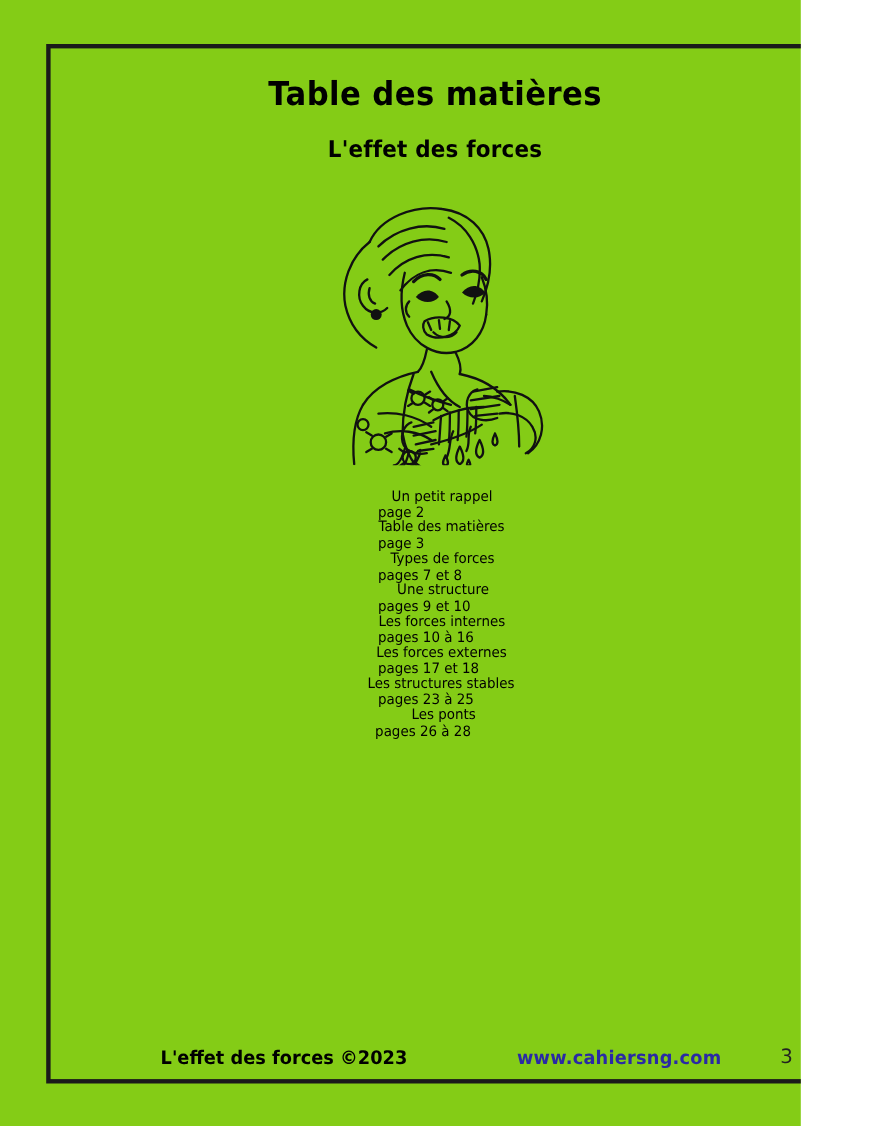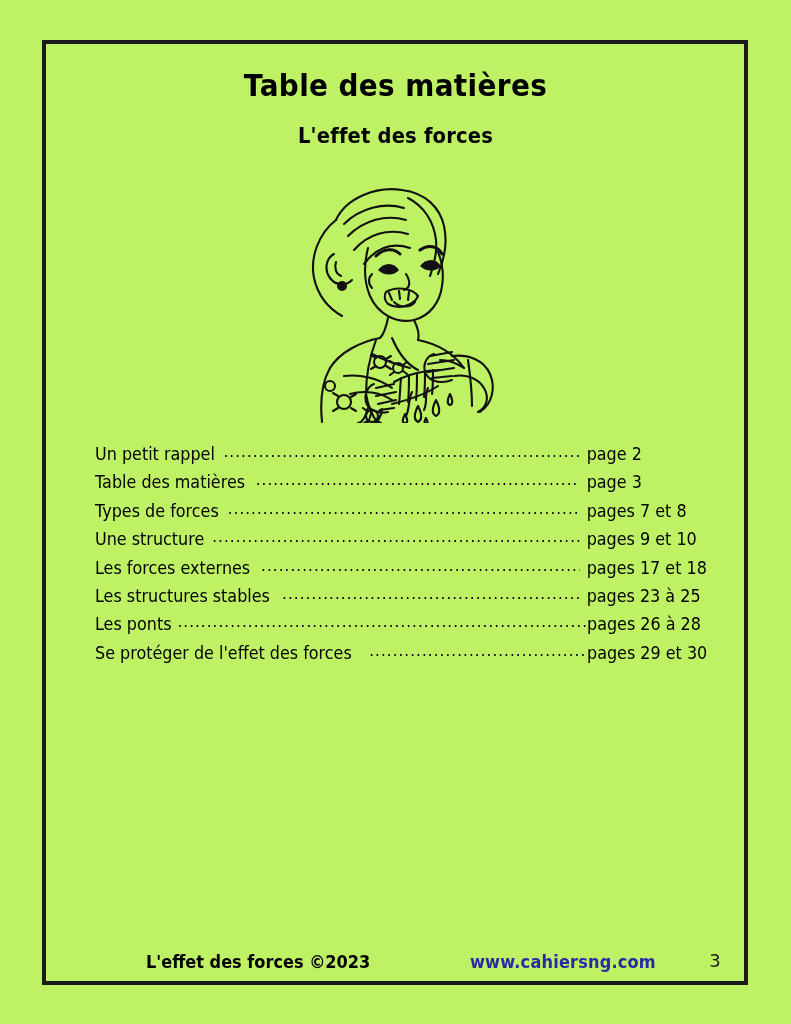--- a/index.html
+++ b/index.html
@@ -9,24 +9,25 @@
   }
   body {
     width: 791px;
     height: 1024px;
     font-family: "Liberation Sans", sans-serif;
     -webkit-font-smoothing: antialiased;
   }
 
   .page {
     position: relative;
-    width: 791px;
+    width: 716px;
     height: 1024px;
-    background: #bef264;
+    background: #84cc16;
     overflow: hidden;
+    padding-left: 12px;
   }
 
   
   .page-frame {
     position: absolute;
     left: 42px;
     top: 40px;
     width: 706px;
     height: 945px;
     border: 4px solid #1a1a1a;
@@ -73,26 +74,27 @@
 
   
   .toc {
     position: absolute;
     left: 95px;
     top: 444px;
     width: 620px;
   }
   .toc-row {
     display: flex;
-    align-items: flex-start;
+    align-items: center;
     height: 28.4px;
     font-family: "DejaVu Sans", sans-serif;
-    font-size: 17px;
+    font-size: 13px;
     color: #000000;
     white-space: nowrap;
+    flex-direction: column;
   }
   .toc-title {
     flex: 0 0 auto;
     transform: scaleX(0.94);
     transform-origin: left center;
   }
   .toc-leader {
     flex: 1 1 auto;
     overflow: hidden;
     margin: 0 1px;
@@ -285,20 +287,25 @@
       <span class="toc-leader"></span>
       <span class="toc-page">pages 7 et 8</span>
     </div>
 
     <div class="toc-row">
       <span class="toc-title">Une structure</span>
       <span class="toc-leader"></span>
       <span class="toc-page">pages 9 et 10</span>
     </div>
 
+    <div class="toc-row">
+      <span class="toc-title">Les forces internes</span>
+      <span class="toc-leader"></span>
+      <span class="toc-page">pages 10 à 16</span>
+    </div>
 
     <div class="toc-row">
       <span class="toc-title">Les forces externes</span>
       <span class="toc-leader"></span>
       <span class="toc-page">pages 17 et 18</span>
     </div>
 
 
 
     <div class="toc-row">
@@ -306,25 +313,20 @@
       <span class="toc-leader"></span>
       <span class="toc-page">pages 23 à 25</span>
     </div>
 
     <div class="toc-row tight">
       <span class="toc-title">Les ponts</span>
       <span class="toc-leader"></span>
       <span class="toc-page">pages 26 à 28</span>
     </div>
 
-    <div class="toc-row tight">
-      <span class="toc-title">Se protéger de l'effet des forces</span>
-      <span class="toc-leader"></span>
-      <span class="toc-page">pages 29 et 30</span>
-    </div>
 
 
   </div>
 
   <div class="footer-left">L'effet des forces ©2023</div>
   <div class="footer-site" style="color: rgb(42, 42, 165);">www.cahiersng.com</div>
   <div class="page-number">3</div>
 
 </div>
 

